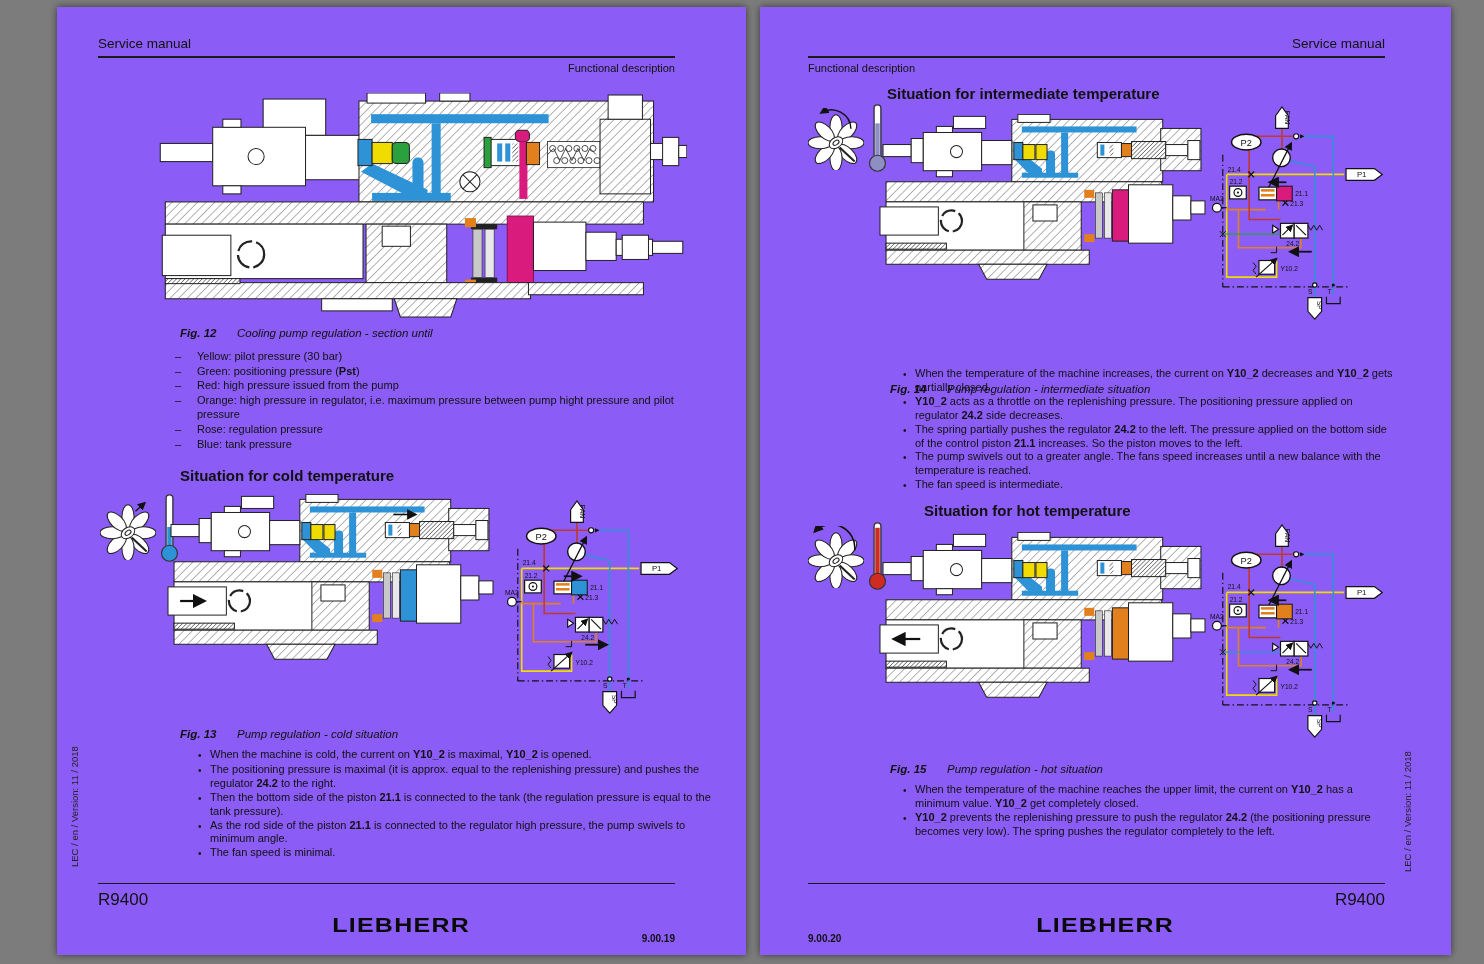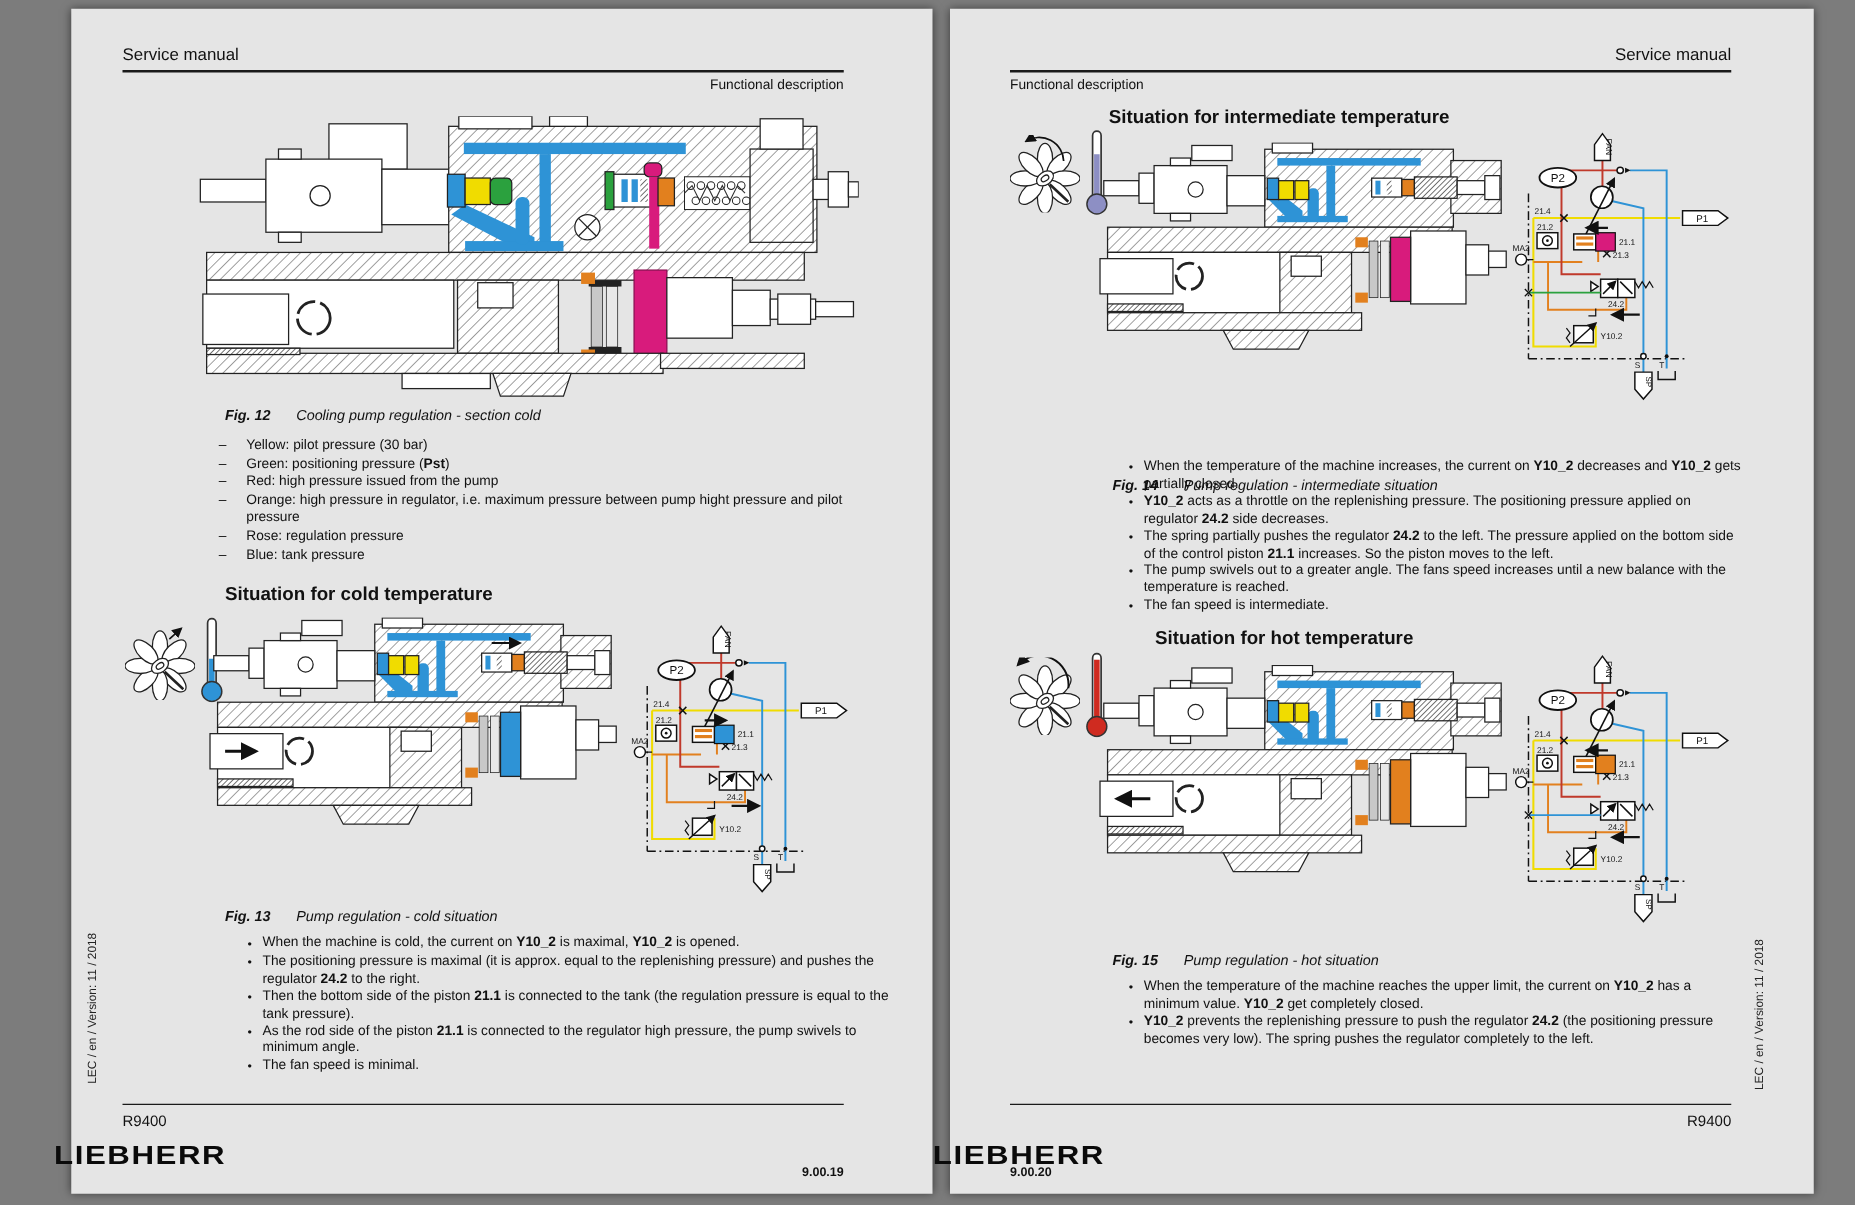--- a/index.html
+++ b/index.html
@@ -1,37 +1,37 @@
 <!DOCTYPE html>
 <html style="--c-yellow: #f0dc00; --c-green: #2ba13e; --c-red: #c0392b; --c-orange: #e2801e; --c-rose: #d81b7c; --c-blue: #2e93d6; --c-cold-accent: #2e93d6; --c-intermediate-accent: #d81b7c; --c-hot-accent: #e2801e; --c-thermo-cold: #2e93d6; --c-thermo-intermediate: #8d8fc4; --c-thermo-hot: #cf2b20;"><head>
 <meta charset="utf-8">
 <style>
   html,body{margin:0;padding:0;}
   body{width:1484px;height:964px;background:#7c7c7c;position:relative;
        font-family:"Liberation Sans", sans-serif;color:#111;overflow:hidden;}
-  .page{position:absolute;top:7px;height:948px;background:#e5e5e5;box-shadow:0 0 7px rgba(0,0,0,.55);}
+  .page{position:absolute;top:7px;height:948px;background:#8b5cf6;box-shadow:0 0 7px rgba(0,0,0,.55);}
   #page-left{left:57px;width:689px;}
   #page-right{left:760px;width:691px;}
   .hdr-title{position:absolute;font-size:13.5px;}
   .hdr-line{position:absolute;top:49px;border-top:2px solid #1a1a1a;}
   .hdr-sub{position:absolute;top:55px;font-size:11px;}
   .fig-cap{position:absolute;font-size:11.5px;font-style:italic;white-space:nowrap;}
   .fig-cap .flab{font-weight:bold;display:inline-block;width:57px;}
   .heading{position:absolute;font-size:15px;font-weight:bold;white-space:nowrap;}
   .dlist,.blist{position:absolute;font-size:11px;}
   .dlist{line-height:14.6px;}
   .blist{line-height:13.9px;}
   .lrow{display:flex;}
   .dlist .mark{width:22px;flex:none;}
   .blist .mark{width:12px;flex:none;font-size:10px;padding-top:1px;}
   .lrow .txt{display:block;}
   .ftr-line{position:absolute;top:876px;border-top:1.5px solid #1a1a1a;}
-  .ftr-model{position:absolute;top:883px;font-size:12px;}
+  .ftr-model{position:absolute;top:883px;font-size:17px;}
   .ftr-code{position:absolute;top:881px;font-size:10px;font-weight:bold;margin-top:45px;}
-  .logo{position:absolute;top:907px;left:0;right:0;text-align:left;}
+  .logo{position:absolute;top:907px;left:0;right:0;text-align:center;}
   .logo span{display:inline-block;font-size:20px;font-weight:900;letter-spacing:1px;
              transform:scale(1.25,1.05);color:#0a0a0a;}
   .vert{position:absolute;font-size:9.5px;white-space:nowrap;transform:rotate(-90deg);
         transform-origin:0 0;color:#222;}
   .diagram{position:absolute;}
   .diagram svg{position:absolute;}
   svg text{font-family:"Liberation Sans",sans-serif;fill:#111;}
 </style>
 </head>
 <body>
@@ -252,21 +252,21 @@
       <rect x="496" y="147" width="30" height="12"></rect>
       <rect x="13" y="188" width="362" height="16" fill="url(#pat-hatch)"></rect>
       <rect x="373" y="188" width="114" height="12" fill="url(#pat-hatch)"></rect>
       <rect x="13" y="184" width="74" height="5" fill="url(#pat-hatch2)"></rect>
       <rect x="168" y="204" width="70" height="12"></rect>
       <polygon points="240,204 302,204 296,222 246,222" fill="url(#pat-hatch)"></polygon>
     </g>
   </svg>
 
   <div class="fig-cap" style="left:123px;top:320px;">
-    <span class="flab">Fig. 12</span><span>Cooling pump regulation - section cold</span>
+    <span class="flab">Fig. 12</span><span>Cooling pump regulation - section until</span>
   </div>
 
   <div class="dlist" style="left:118px;top:342px;width:522px;">
     <div class="lrow">
         <span class="mark">–</span>
         <span class="txt" style="width:500px"><span>Yellow: pilot pressure (30 bar)</span></span>
       </div>
     <div class="lrow">
         <span class="mark">–</span>
         <span class="txt" style="width:500px"><span>Green: positioning pressure (</span><b>Pst</b><span>)</span></span>

